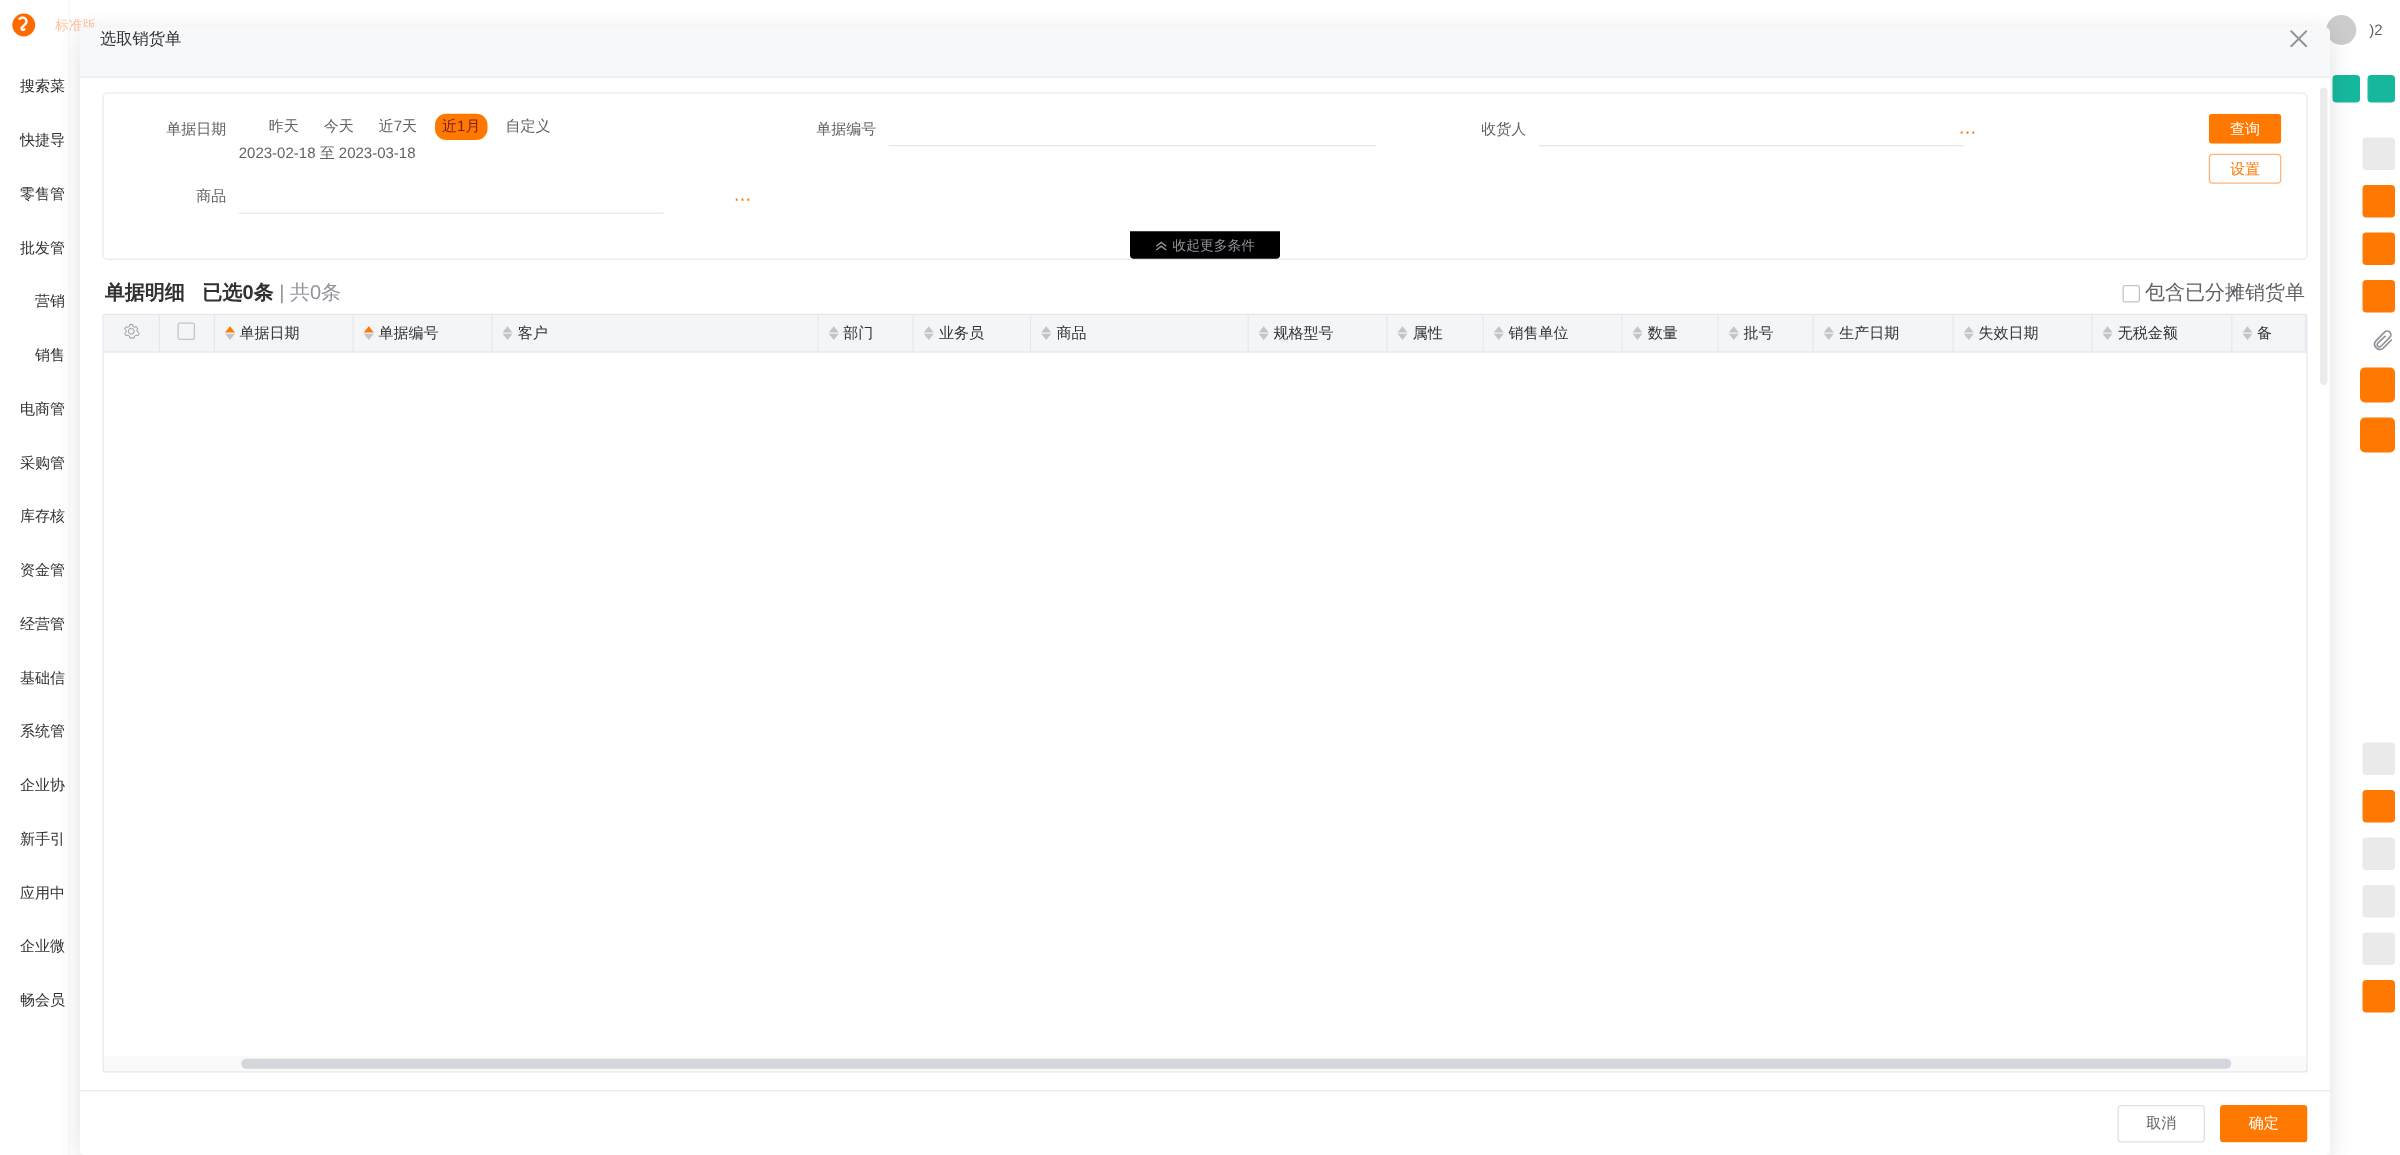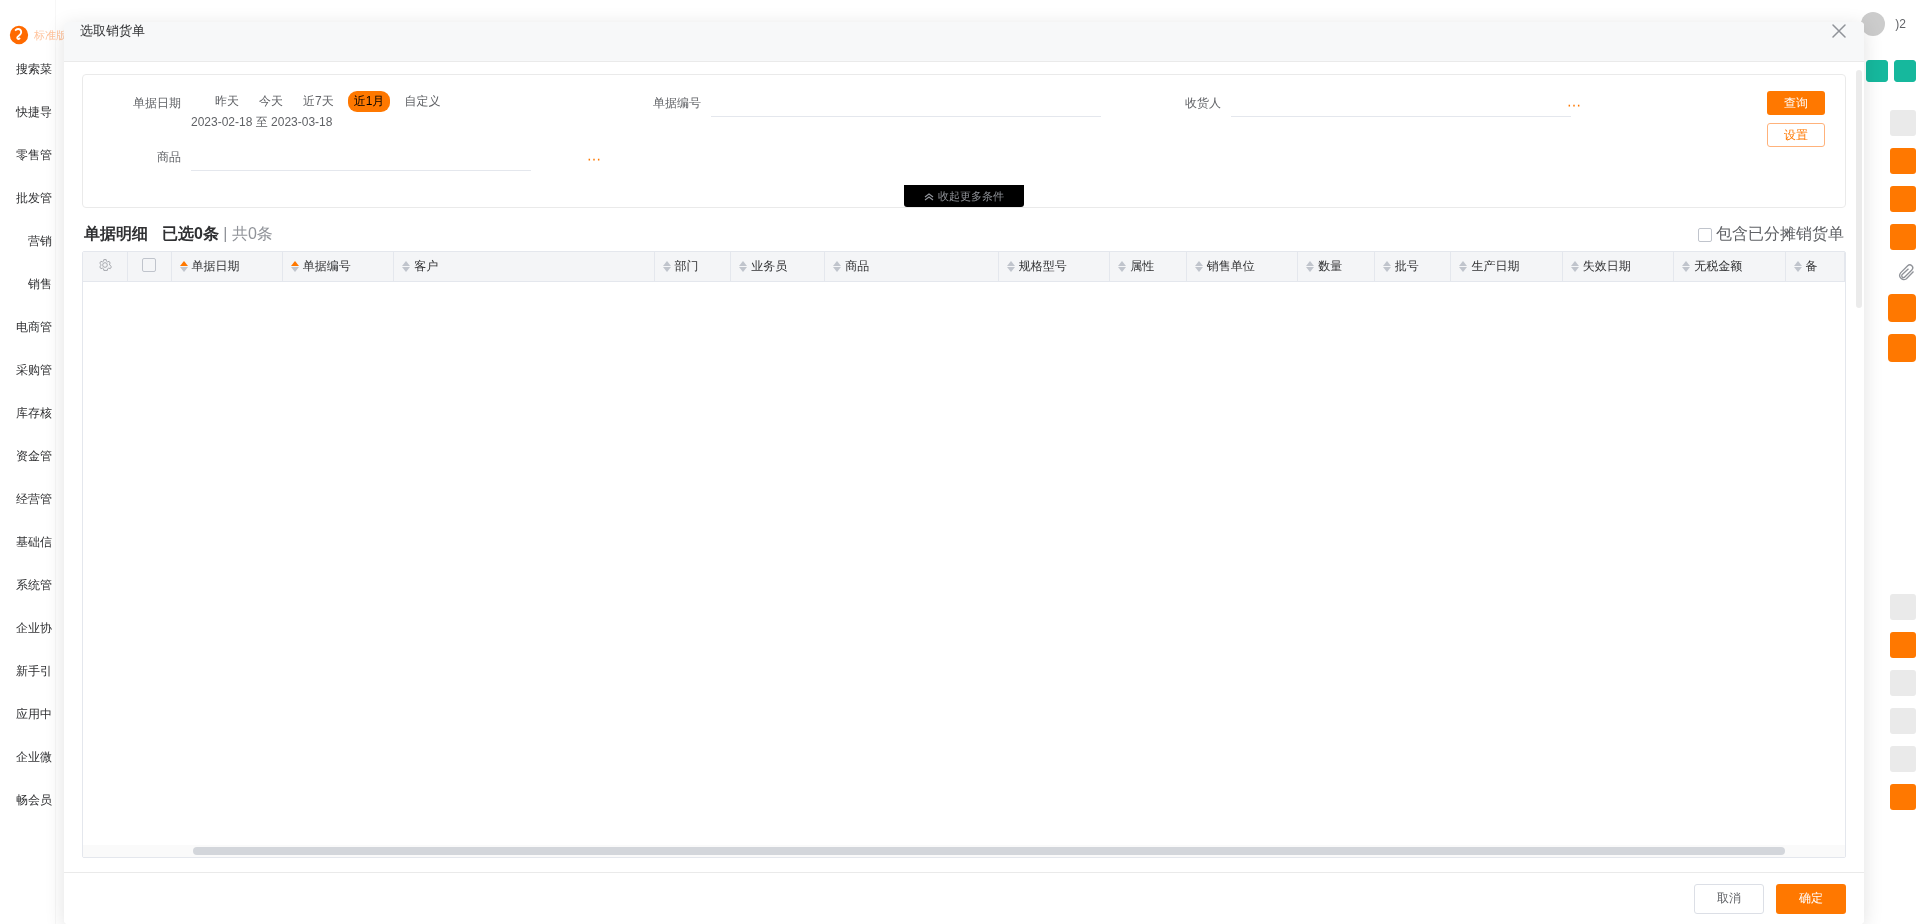--- a/index.html
+++ b/index.html
@@ -20,27 +20,27 @@
     left: 0; top: 0;
     width: 56px;
     height: 100%;
     background: #fff;
     border-right: 1px solid rgba(0,0,0,0.03);
     z-index: 1;
     padding-top: 48px;
   }
   .sidebar .logo {
     position: absolute;
-    left: 0; top: 15px;
+    left: 0; top: 0;
     width: 110px;
     height: 40px;
     display: flex;
     align-items: center;
     padding: 4px 8px;
-    gap: 4px;
+    gap: 14px;
   }
   .sidebar .logo-svg { width: 22px; height: 22px; }
   .sidebar .logo-text { font-size: 11px; color: #f60; white-space: nowrap; opacity: 0.4; }
   .sidebar .nav {
     display: flex;
     flex-direction: column;
     gap: 0;
   }
   .sidebar .nav-item {
     padding: 13px 16px;
@@ -184,21 +184,21 @@
   }
   .date-chips span {
     font-size: 12px;
     color: #606266;
     cursor: pointer;
     padding: 2px 6px;
     border-radius: 9px;
   }
   .date-chips span.active {
     background: #ff7800;
-    color: #000000;
+    color: #7f1d1d;
   }
   .date-range {
     font-size: 12px;
     color: #606266;
     margin-top: 2px;
   }
   .filter-input {
     width: 390px;
     height: 26px;
     border: none;

